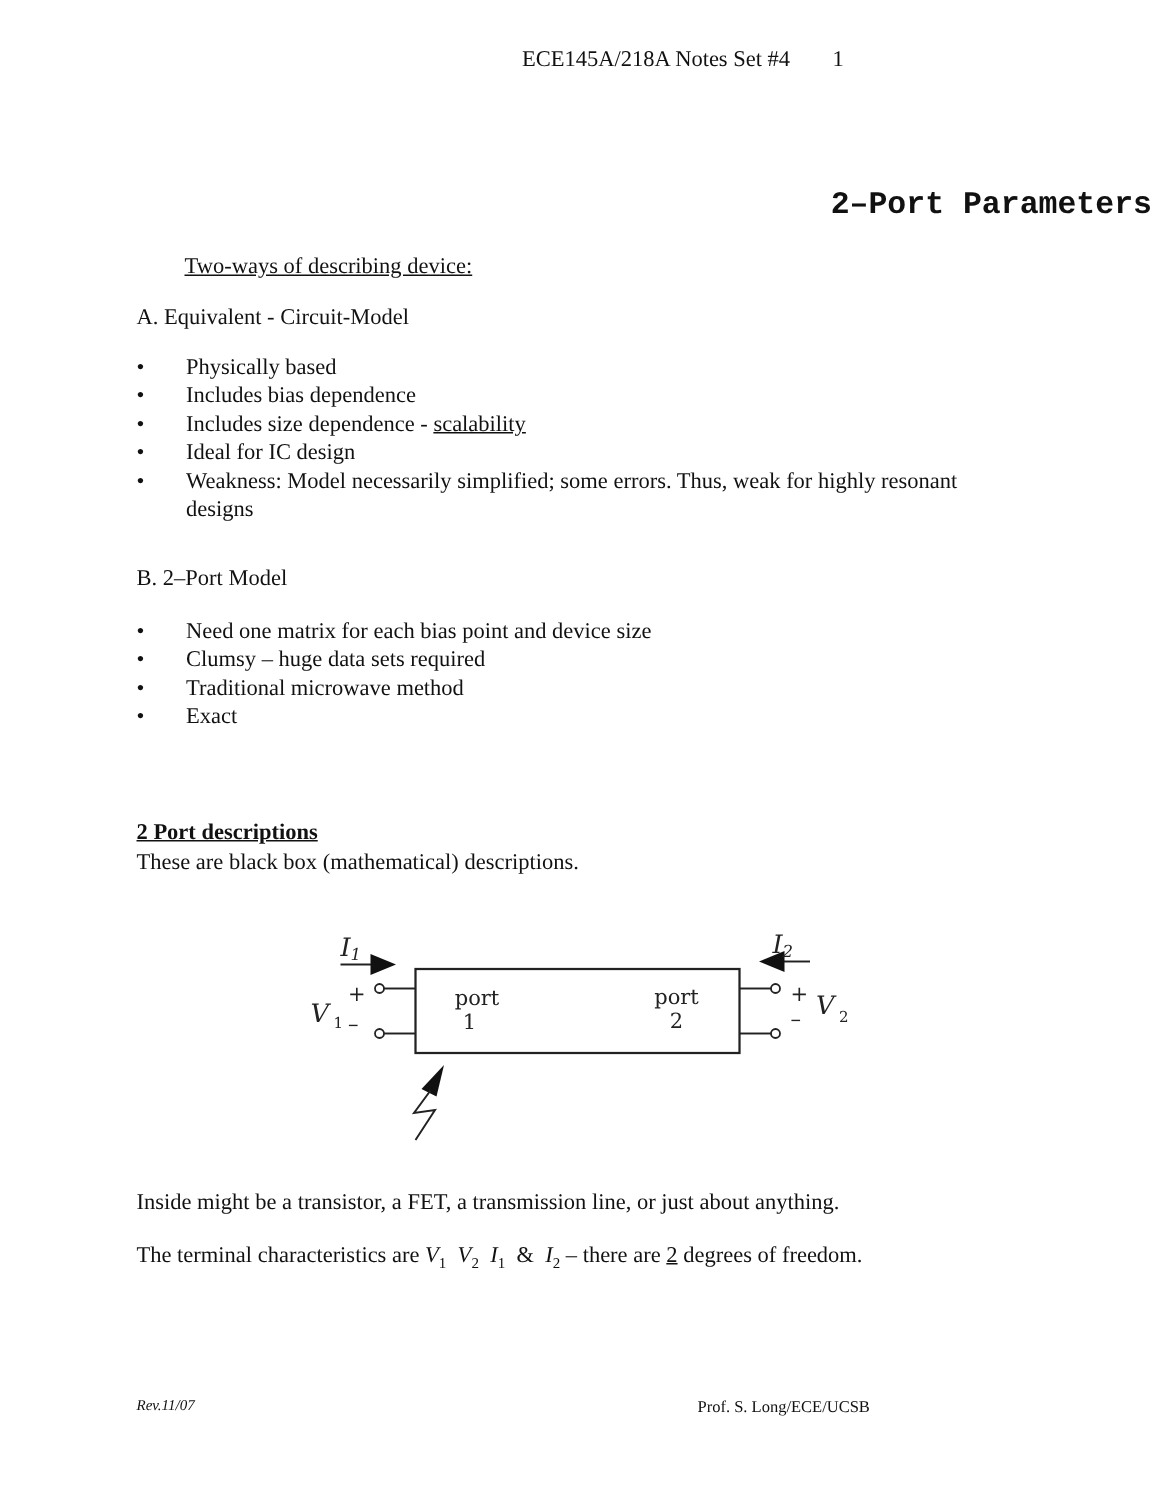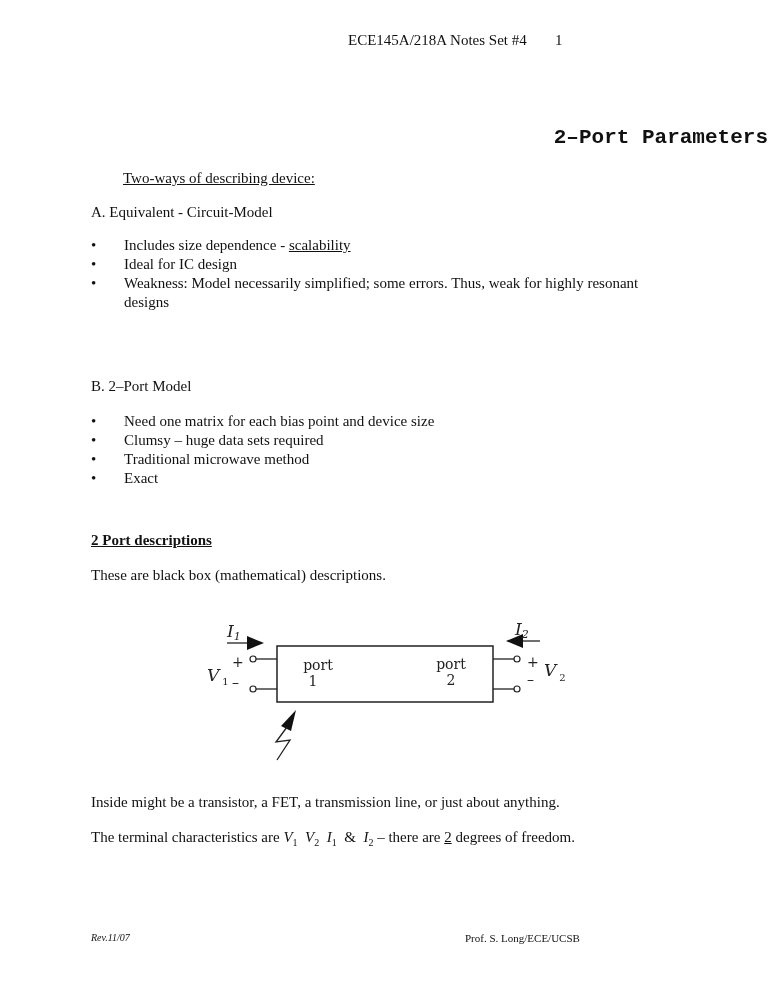--- a/index.html
+++ b/index.html
@@ -8,40 +8,42 @@
     .abs { position: absolute; }
     .header-title { left: 300px; top: 32px; font-size: 15px; margin-left: 48px; }
     .header-page { left: 555px; top: 32px; font-size: 15px; }
     .page-title { left: 0; width: 768px; top: 126px; text-align: right;
                   font-family: Liberation Mono, monospace; font-weight: bold; font-size: 21px; }
     .underline { text-decoration: underline; }
     .line { left: 91px; font-size: 15px; white-space: nowrap; }
     ul.bullets { position: absolute; left: 91px; margin: 0; padding: 0; list-style: none; width: 600px; }
     ul.bullets li { position: relative; padding-left: 33px; line-height: 19px; font-size: 15px; }
     ul.bullets li::before { content: "\2022"; position: absolute; left: 0; top: 0; font-size: 15px; }
-    .bold { font-weight: bold; }
+    .bold { font-weight: bold; margin-top: 15px; }
     .diagram { left: 0; top: 600px; width: 768px; height: 180px; }
     .footer-left { left: 91px; top: 932px; font-size: 10px; font-style: italic; }
     .footer-right { left: 465px; top: 932px; font-size: 11px; }
     i.var { font-style: italic; }
     sub { font-size: 10px; }
   </style>
 </head>
 <body>
 
 <div class="abs header-title">ECE145A/218A Notes Set #4</div>
 <div class="abs header-page">1</div>
 
 <div class="abs page-title">2–Port Parameters</div>
 
 <div class="abs line underline" style="top:170px;margin-left:32px;">Two-ways of describing device:</div>
 
 <div class="abs line" style="top:204px;">A.  Equivalent - Circuit-Model</div>
 
 <ul class="bullets" style="top:236px;">
+  <li><span>Physically based</span></li>
+  <li><span>Includes bias dependence</span></li>
   <li><span>Includes size dependence - </span><span class="underline">scalability</span></li>
   <li><span>Ideal for IC design</span></li>
   <li style="width:520px;"><span>Weakness:  Model necessarily simplified; some errors.  Thus, weak for highly resonant designs</span></li>
 </ul>
 
 <div class="abs line" style="top:378px;">B.   2–Port Model</div>
 
 <ul class="bullets" style="top:412px;">
   <li><span>Need one matrix for each bias point and device size</span></li>
   <li><span>Clumsy – huge data sets required</span></li>

